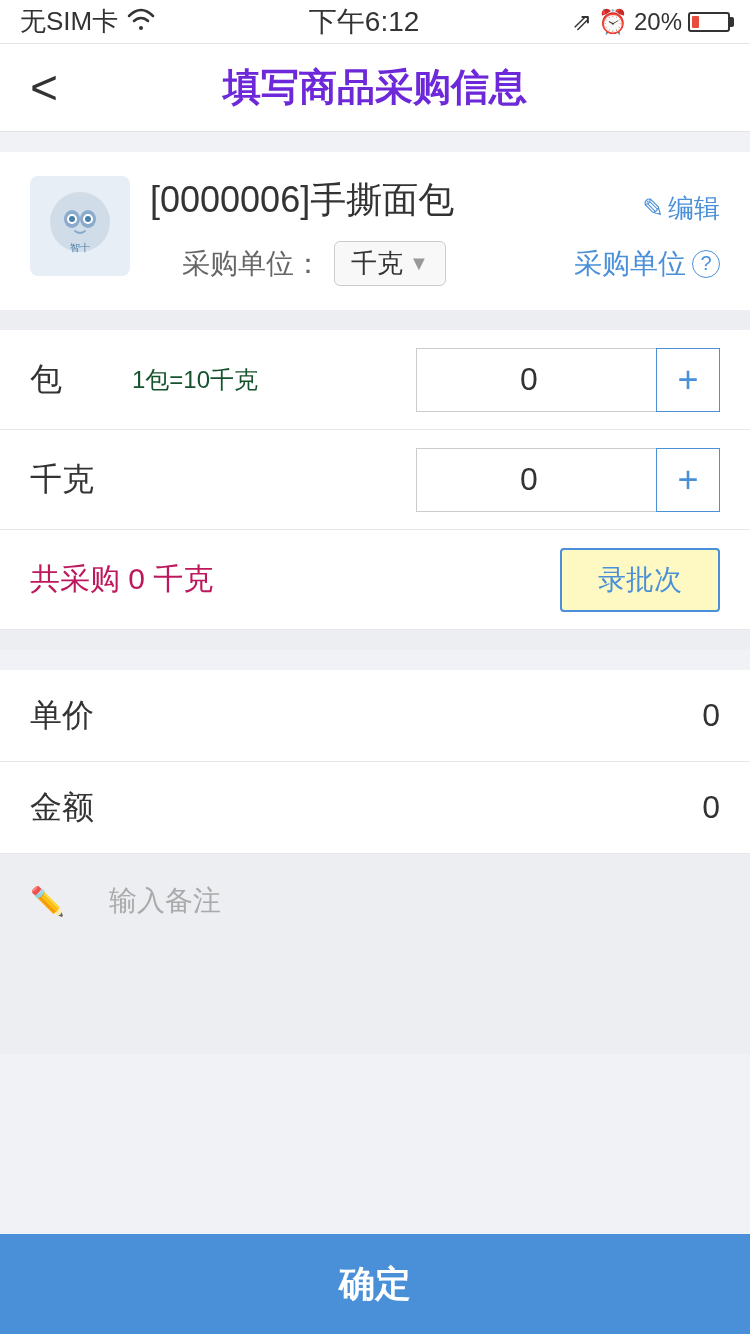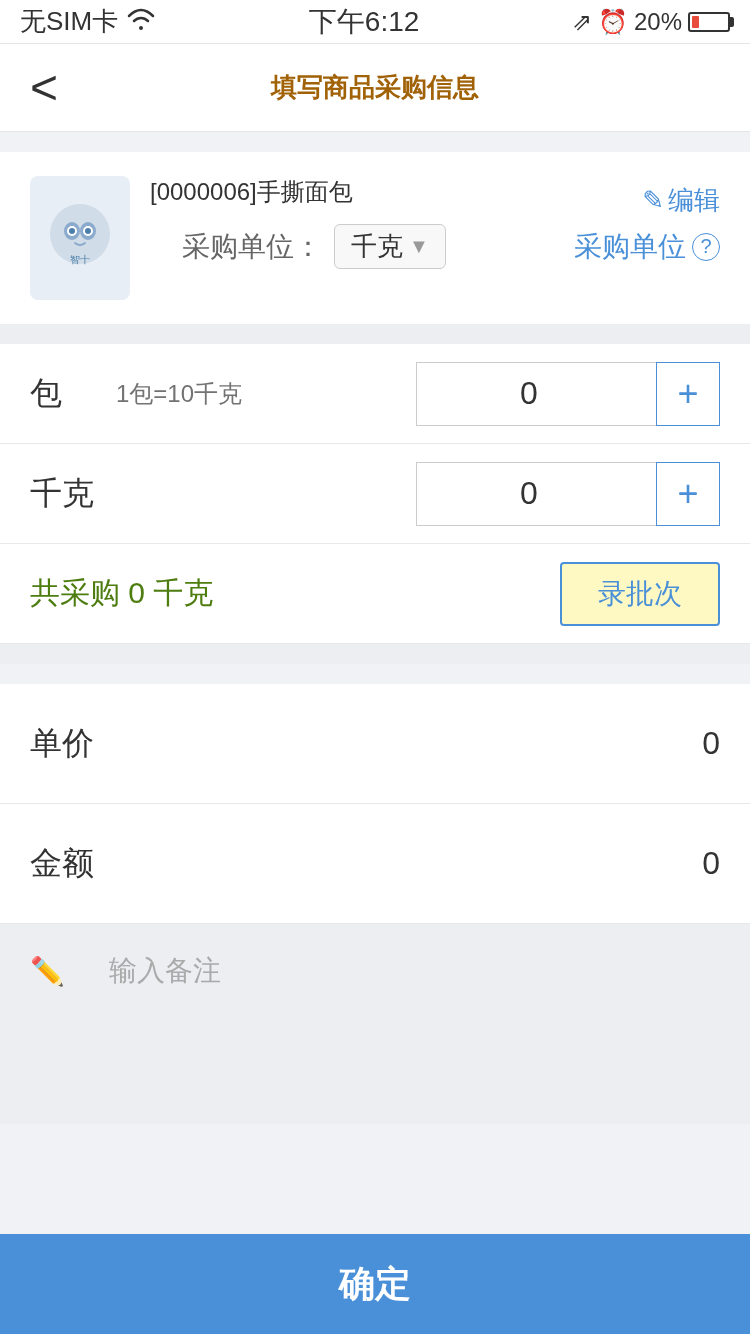--- a/index.html
+++ b/index.html
@@ -57,51 +57,51 @@
     .nav-back {
       font-size: 40px;
       color: #333;
       cursor: pointer;
       width: 60px;
     }
     .nav-title {
       position: absolute;
       left: 50%;
       transform: translateX(-50%);
-      font-size: 26px;
+      font-size: 38px;
       font-weight: 600;
-      color: #a16207;
+      color: #6d28d9;
     }
 
     
     .product-card {
       background: #fff;
       margin-top: 20px;
       padding: 24px 30px;
       display: flex;
       align-items: flex-start;
       gap: 20px;
     }
     .product-thumb {
       width: 100px;
-      height: 124px;
+      height: 100px;
       background: #e8eef5;
       border-radius: 8px;
       display: flex;
       align-items: center;
       justify-content: center;
       flex-shrink: 0;
     }
     .product-thumb-owl {
       font-size: 36px;
       color: #666;
     }
     .product-info { flex: 1; }
     .product-name {
-      font-size: 24px;
+      font-size: 36px;
       color: #333;
       font-weight: 500;
       margin-bottom: 16px;
     }
     .product-unit-row {
       display: flex;
       align-items: center;
       gap: 12px;
       margin-left: 32px;
     }
@@ -160,22 +160,22 @@
       height: 100px;
       border-bottom: 1px solid #e8e8e8;
     }
     .input-row-label {
       font-size: 32px;
       color: #333;
       min-width: 80px;
     }
     .input-row-sublabel {
       font-size: 24px;
-      color: #737373;
-      margin-left: 6px;
+      color: #14532d;
+      margin-left: 22px;
     }
     .input-row-right {
       margin-left: auto;
       display: flex;
       align-items: center;
       gap: 0;
     }
     .quantity-input {
       width: 240px;
       height: 64px;
@@ -204,21 +204,21 @@
     .summary-row {
       background: #fff;
       display: flex;
       align-items: center;
       padding: 0 30px;
       height: 100px;
       border-bottom: 1px solid #e8e8e8;
     }
     .summary-text {
       font-size: 30px;
-      color: #4d7c0f;
+      color: #be185d;
     }
     .batch-btn {
       margin-left: auto;
       width: 160px;
       height: 64px;
       border: 2px solid #4a90d9;
       background: #fef9c3;
       color: #4a90d9;
       font-size: 28px;
       display: flex;
@@ -230,21 +230,21 @@
 
     
     .price-section {
       background: #fff;
       margin-top: 20px;
     }
     .price-row {
       display: flex;
       align-items: center;
       padding: 0 30px;
-      height: 120px;
+      height: 92px;
       border-bottom: 1px solid #e8e8e8;
     }
     .price-label {
       font-size: 32px;
       color: #333;
     }
     .price-value {
       margin-left: auto;
       font-size: 32px;
       color: #333;

